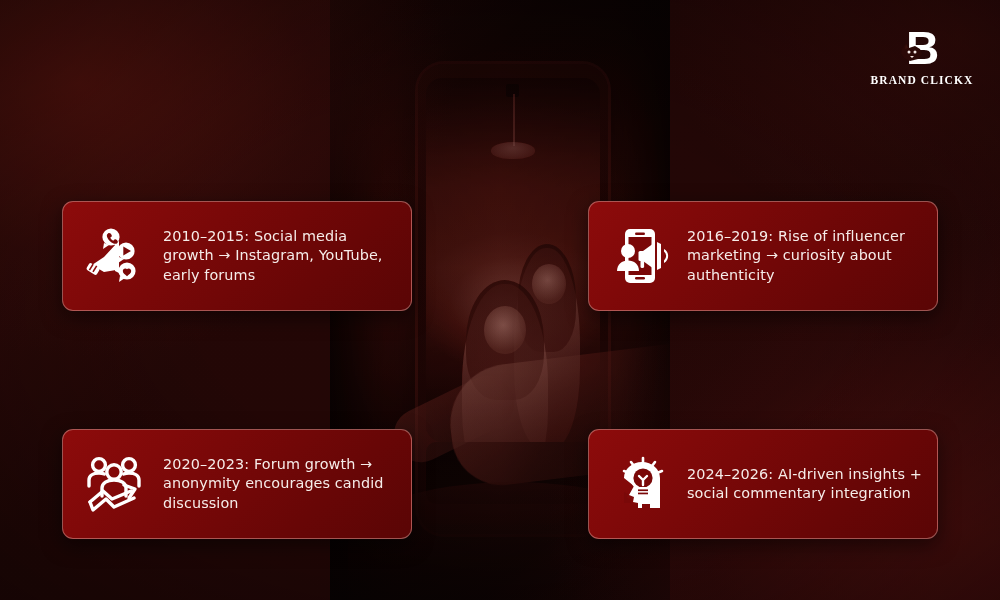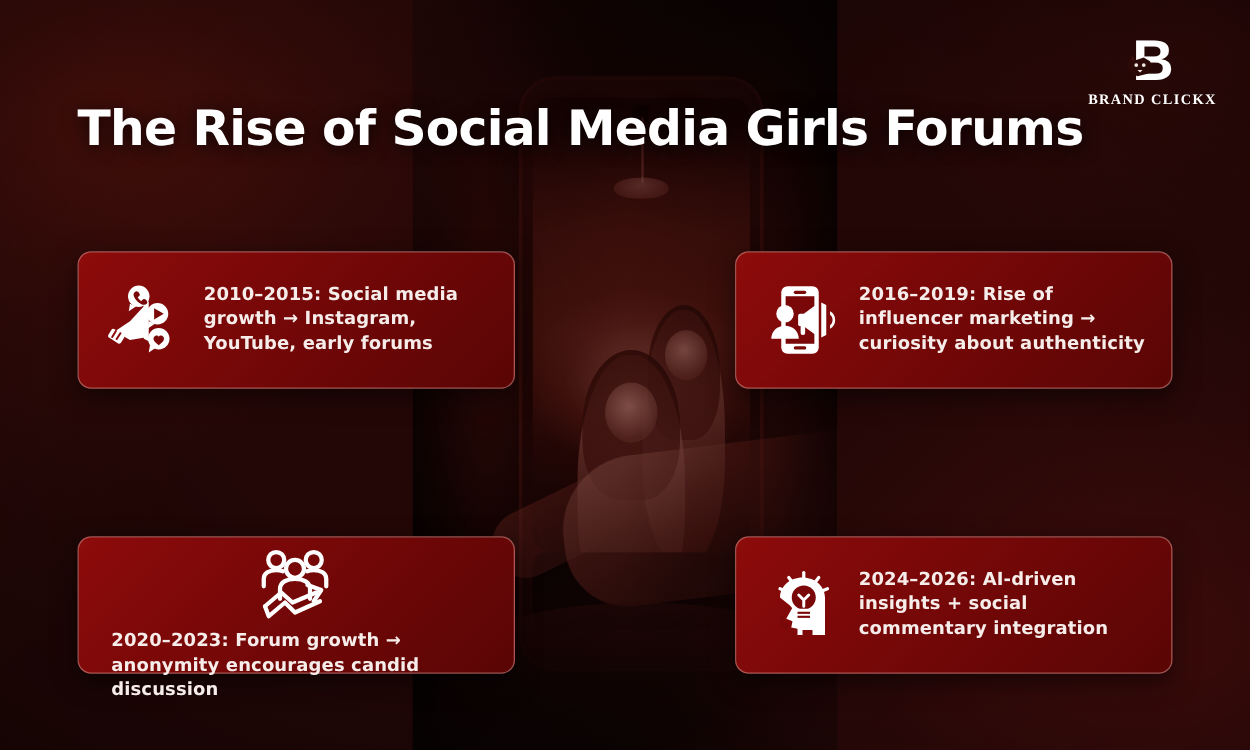--- a/index.html
+++ b/index.html
@@ -207,25 +207,24 @@
     position:absolute;
     width:350px; height:110px;
     border-radius:11px;
     background:linear-gradient(135deg, #8d0b0b 0%, #7a0808 38%, #680606 72%, #5a0505 100%);
     border:1px solid rgba(226,180,172,.45);
     box-shadow:0 6px 20px rgba(0,0,0,.50);
     display:flex;
     align-items:center;
     padding:0 14px 0 16px;
     z-index:6;
-    font-weight:bold;
   }
   #card-1 { left:62px;  top:201px; }
   #card-2 { left:588px; top:201px;justify-content:space-between; }
-  #card-3 { left:62px;  top:429px;flex-direction:column; }
+  #card-3 { left:62px;  top:429px; }
   #card-4 { left:588px; top:429px; }
 
   .card-icon {
     flex:0 0 74px;
     width:74px; height:74px;
     display:flex;
     align-items:center;
     justify-content:center;
   }
   .card-icon svg { width:64px; height:64px; display:block; }
@@ -284,21 +283,20 @@
         <path d="M2 9 L6 3 L9 8 L15 6 L20 9 L22 14 L18 19 L10 21 L4 18 L1 13 Z" fill="#2b0907"></path>
         <path d="M6 4 L8 8 L5 9 Z" fill="#3a100c"></path>
         <circle cx="9" cy="12" r="1.5" fill="#f3e7e3"></circle>
         <circle cx="15" cy="12" r="1.5" fill="#f3e7e3"></circle>
         <path d="M10 16 L14 16 L12 18 Z" fill="#f3e7e3"></path>
       </svg>
     </div>
     <div class="logo-text">BRAND CLICKX</div>
   </div>
 
-  <h1 class="title">The Rise of Social Media Girls Forums</h1>
 
   <div class="card" id="card-1">
     <div class="card-icon">
       <svg viewBox="0 0 64 64">
         <g fill="#ffffff">
 
           <path d="M8 41 L20 33 L32 20 L32 46 L20 48 Z"></path>
 
           <rect x="3" y="41" width="12" height="8" rx="2" transform="rotate(32 9 45)"></rect>
 

